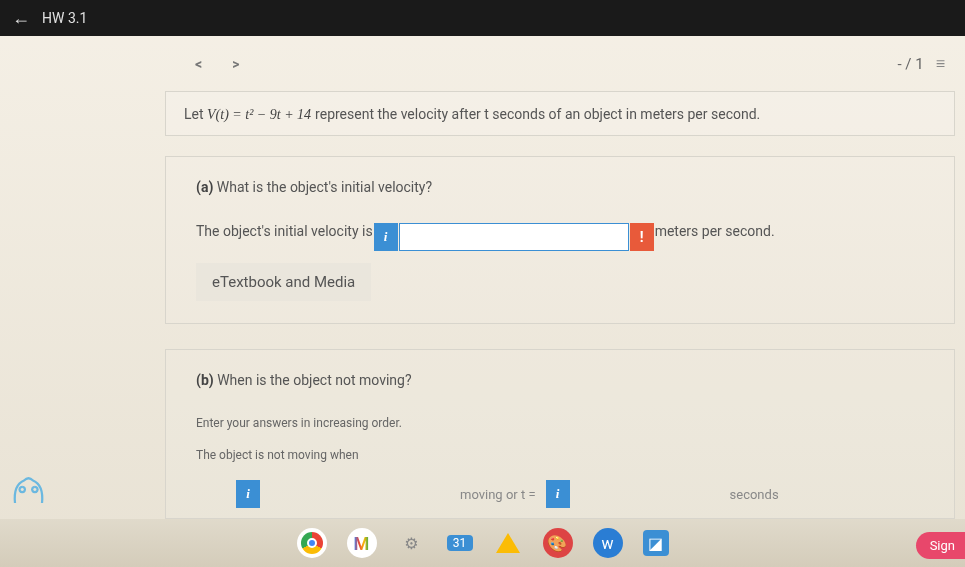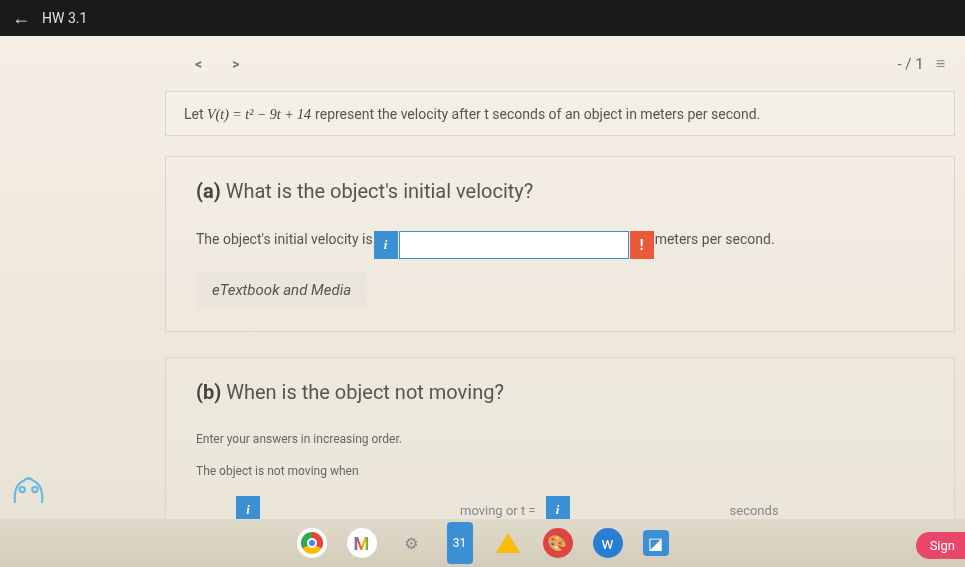--- a/index.html
+++ b/index.html
@@ -76,21 +76,21 @@
       color: #444;
       text-align: right;
     }
     .question-card {
       border: 1px solid #d8d5cc;
       padding: 22px 30px;
       background: rgba(255,255,255,0.08);
       margin-bottom: 25px;
     }
     .part-label {
-      font-size: 20px;
+      font-size: 14px;
       color: #555;
       margin-bottom: 28px;
     }
     .part-label b { color: #444; }
     .answer-row {
       display: flex;
       align-items: flex-start;
       gap: 1px;
       font-size: 14px;
       color: #555;
@@ -126,21 +126,20 @@
       justify-content: center;
       font-weight: bold;
       font-size: 14px;
     }
     .etextbook {
       background: rgba(230,227,218,0.6);
       display: inline-block;
       padding: 10px 16px;
       font-size: 15px;
       color: #555;
-      font-style: italic;
     }
     .question-card.second {
       padding-bottom: 10px;
     }
     .instr { font-size: 12px; color: #666; margin-bottom: 18px; }
     .taskbar {
       position: absolute;
       bottom: 0;
       left: 0;
       right: 0;
@@ -157,21 +156,21 @@
       border-radius: 50%;
       display: flex;
       align-items: center;
       justify-content: center;
       font-size: 16px;
       cursor: pointer;
     }
     .task-chrome { background: white; }
     .task-gmail { background: white; }
     .task-gear { color: #888; }
-    .task-cal { background: #3b8fd4; color: white; border-radius: 4px; width: 26px; height:42px; font-size:12px; }
+    .task-cal { background: #3b8fd4; color: white; border-radius: 4px; width: 26px; height:16px; font-size:12px; }
     .task-themes { background: #d44; color:white; }
     .task-word { background: #2a7dd4; color:white; border-radius:50%; }
     .task-blue { background: #3b8fd4; color:white; border-radius:4px; width:26px; height:26px; }
     .sign-btn {
       position: absolute;
       right: 0;
       bottom: 8px;
       background: #e8476b;
       color: white;
       padding: 6px 10px 6px 14px;

